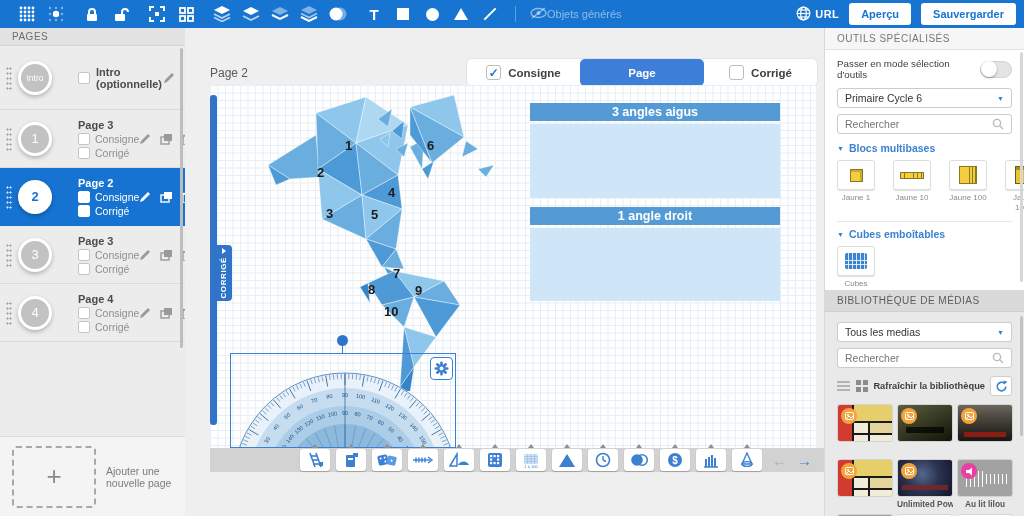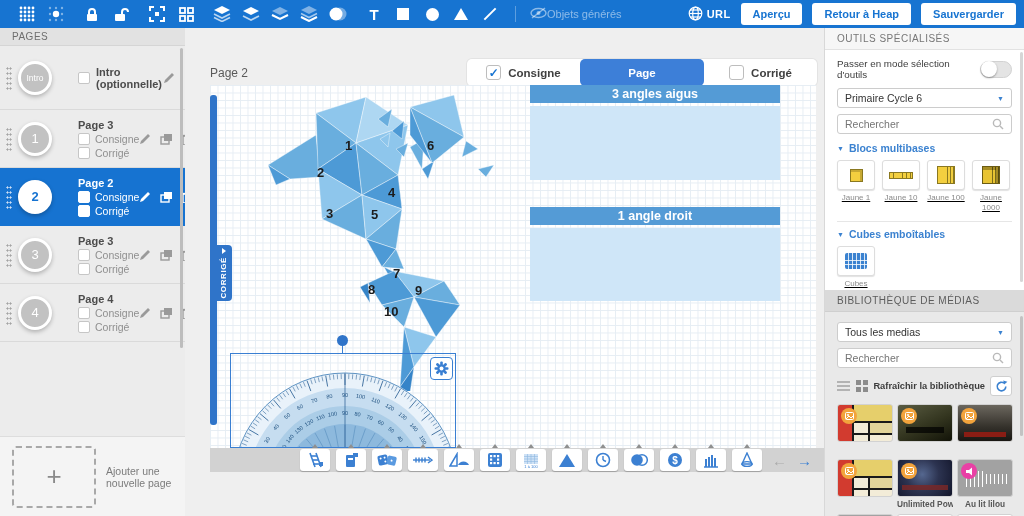--- a/index.html
+++ b/index.html
@@ -86,21 +86,21 @@
   .corrige-flap .flap-text { writing-mode:vertical-rl; transform:rotate(180deg); color:#fff; font-size:8px;
     font-weight:bold; letter-spacing:.6px; }
 
   .map-svg { position:absolute; left:52px; top:6px; z-index:2; }
   .map-num { font-weight:bold; font-size:13px; fill:#1c1c1c; font-family:"Liberation Sans",sans-serif; }
 
   .dropbox { position:absolute; left:320px; width:250px; z-index:3; }
   .dropbox-head { height:18px; background:#549bd6; color:#fff; font-size:12.5px; font-weight:bold;
     display:flex; align-items:center; justify-content:center; }
   .dropbox-body { background:#cfe6f8; margin-top:3px; }
-  .db1 { top:0; } .db1 .dropbox-body { height:74px; }
+  .db1 { top:18px; } .db1 .dropbox-body { height:74px; }
   .db2 { top:122px; } .db2 .dropbox-body { height:73px; }
   .db3 { top:234px; } .db3 .dropbox-body { height:71px; }
 
   .sel-rect { position:absolute; left:20px; top:268px; width:226px; height:95px; border:1px solid #3a7fd2; z-index:4; }
   .sel-handle-line { position:absolute; left:132px; top:258px; width:1px; height:10px; background:#3a7fd2; z-index:4; }
   .sel-handle-dot { position:absolute; left:127px; top:250px; width:11px; height:11px; border-radius:50%; background:#2f74c9; z-index:4; cursor:grab; }
   .gear-btn { position:absolute; left:220px; top:272px; width:23px; height:23px; background:#fff; border:1px solid #3a7fd2;
     border-radius:4px; z-index:6; display:flex; align-items:center; justify-content:center; cursor:pointer; }
   #protractor { position:absolute; left:19px; top:287px; z-index:3; }
 
@@ -124,21 +124,21 @@
   .toggle { width:32px; height:17px; border-radius:9px; background:#e4e4e4; border:1px solid #d2d2d2; position:relative; cursor:pointer; flex:0 0 auto; margin-left:4px;}
   .toggle-knob { position:absolute; left:0; top:-0.5px; width:16px; height:16px; border-radius:50%; background:#fff; box-shadow:0 1px 2px rgba(0,0,0,.35); }
   .select { height:20px; border:1px solid #ccc; border-radius:3px; background:#fff; display:flex; align-items:center;
     padding:0 7px; font-size:10.5px; color:#333; cursor:pointer; margin-bottom:6px; }
   .select .sel-caret { margin-left:auto; font-size:7px; color:#3b82d0; }
   .search { height:20px; border:1px solid #ccc; border-radius:3px; background:#fff; display:flex; align-items:center; padding:0 7px; margin-bottom:8px; }
   .search input { border:none; outline:none; flex:1; font-size:10.5px; color:#555; font-family:inherit; background:transparent; }
   .search svg { flex:0 0 auto; }
   .sec-title { color:#3b82d0; font-size:10.5px; font-weight:bold; display:flex; align-items:center; gap:5px; margin:6px 0 6px 0; cursor:pointer; }
   .sec-caret { font-size:7px; }
-  .tool-items { display:flex; gap:7px;text-decoration:underline; }
+  .tool-items { display:flex; gap:18px; }
   .tool-item { width:38px; }
   .tool-btn { width:38px; height:30px; background:#fff; border:1px solid #ddd; border-radius:3px; box-shadow:0 1px 1px rgba(0,0,0,.12);
     display:flex; align-items:center; justify-content:center; cursor:pointer; }
   .tool-label { font-size:8px; color:#8a8a8a; text-align:center; margin-top:3px; line-height:1.2; }
   .tools-hr { border:none; border-top:1px solid #e6e6e6; margin:9px 0 2px 0; }
   
   .mb1 { width:13px; height:13px; background:#f3cf3f; border:1px solid #8a7820; box-shadow:inset -2px 2px 0 rgba(0,0,0,.18); }
   .mb10 { width:24px; height:7px; background:repeating-linear-gradient(90deg,#f3cf3f 0 3.4px,#8a7820 3.4px 4.2px); border:1px solid #8a7820; }
   .mb100 { width:18px; height:18px; border:1px solid #8a7820;
     background:repeating-linear-gradient(90deg,#f3cf3f 0 2.6px,#8a7820 2.6px 3.2px),repeating-linear-gradient(0deg,#f3cf3f 0 2.6px,rgba(138,120,32,.8) 2.6px 3.2px); }
@@ -345,21 +345,20 @@
               <circle cx="7.5" cy="7.5" r="6.3"></circle>
               <ellipse cx="7.5" cy="7.5" rx="2.8" ry="6.3"></ellipse>
               <line x1="1.2" y1="7.5" x2="13.8" y2="7.5"></line>
               <line x1="2" y1="4" x2="13" y2="4"></line>
               <line x1="2" y1="11" x2="13" y2="11"></line>
             </svg>
         </span>
         <span>URL</span>
       </span>
       <button class="tb-btn">Aperçu</button>
-      <button class="tb-btn">Retour à Heap</button>
       <button class="tb-btn">Sauvergarder</button>
     </div>
   </div>
 
   <div class="pages">
     <div class="pages-head">PAGES</div>
 
     <div class="pg-item intro">
       <div class="drag-dots"></div>
       <div class="pg-circle badge-sm">Intro</div>

